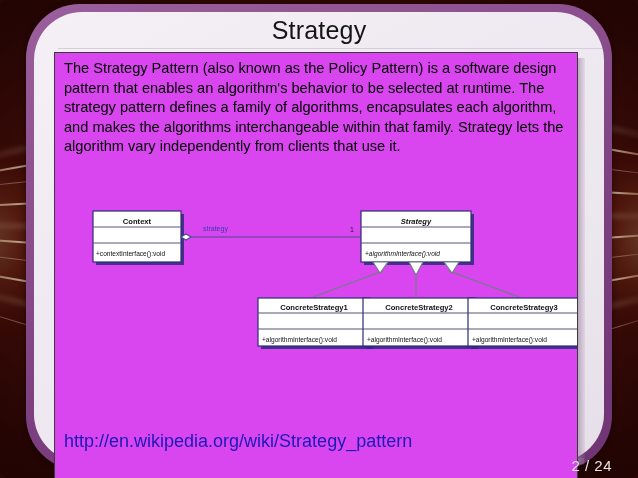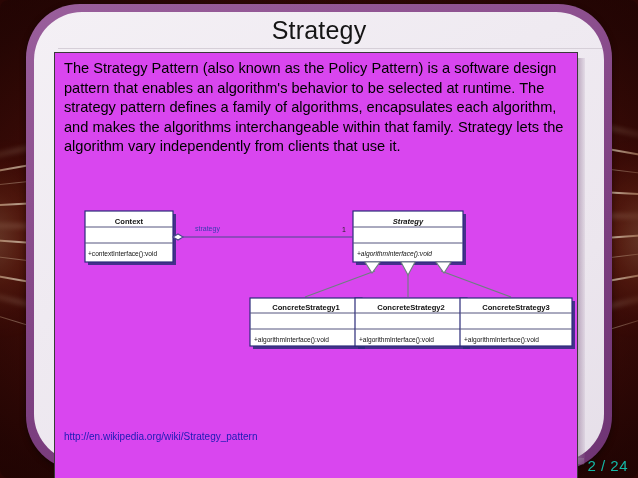--- a/index.html
+++ b/index.html
@@ -130,38 +130,38 @@
     left: 9px; top: 6px;
     width: 502px;
     font-size: 14.6px;
     line-height: 19.6px;
     color: #000;
   }
 
   .source-url {
     position: absolute;
     left: 9px; top: 378px;
-    font-size: 10px;
+    font-size: 18px;
     color: #1b1bb5;
     white-space: nowrap;
   }
 
   
   .uml {
     position: absolute;
-    left: 0; top: 0;
+    left: 8px; top: 0;
     width: 524px; height: 406px;
   }
   .uml svg { display: block; }
 
   .page-num {
     position: absolute;
-    right: 10px; bottom: 4px;
+    right: 26px; bottom: 4px;
     font-size: 15px;
-    color: #14b8a6;
+    color: #e5e5e5;
     letter-spacing: .5px;
   }
 </style>
 </head>
 <body>
 
 <div id="slide">
 
   <div class="bg-base"></div>
 

